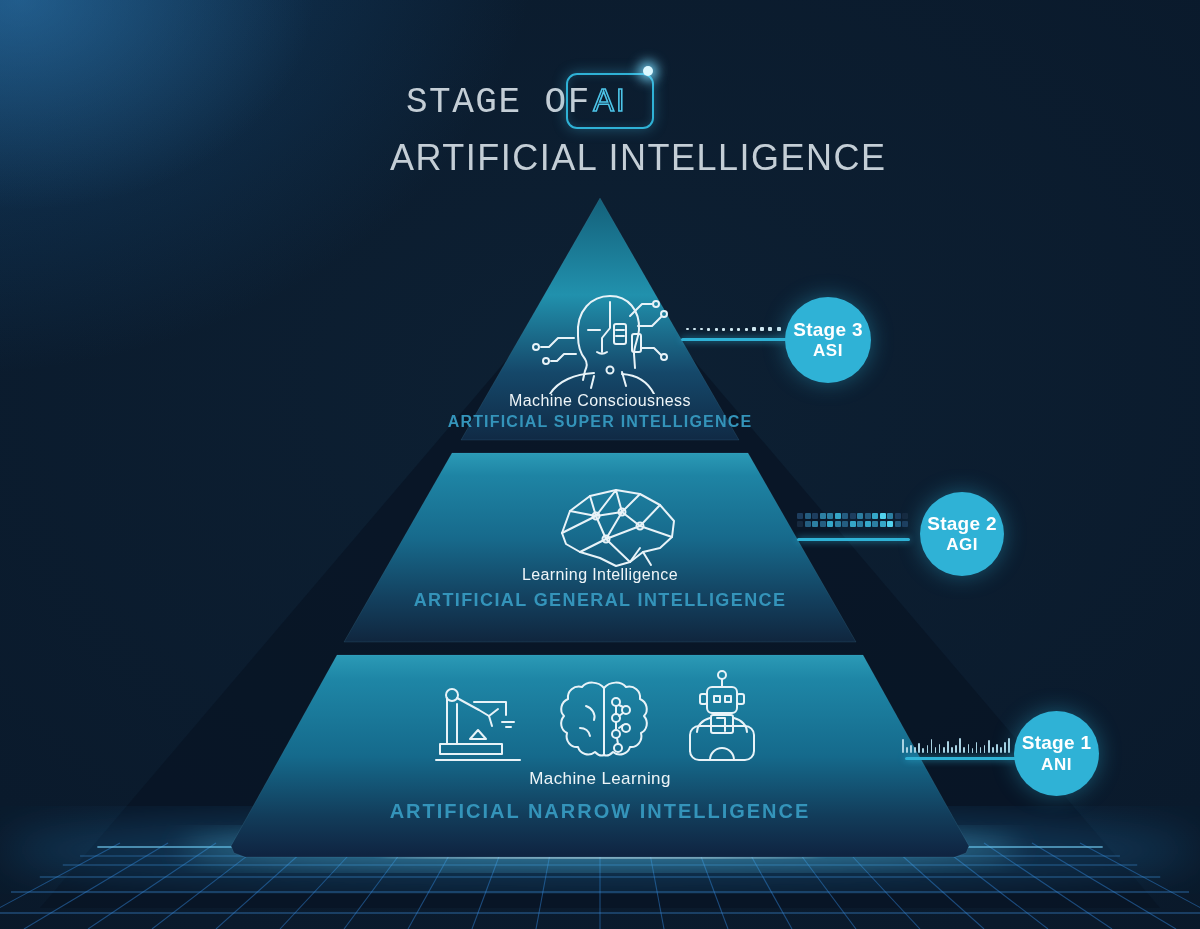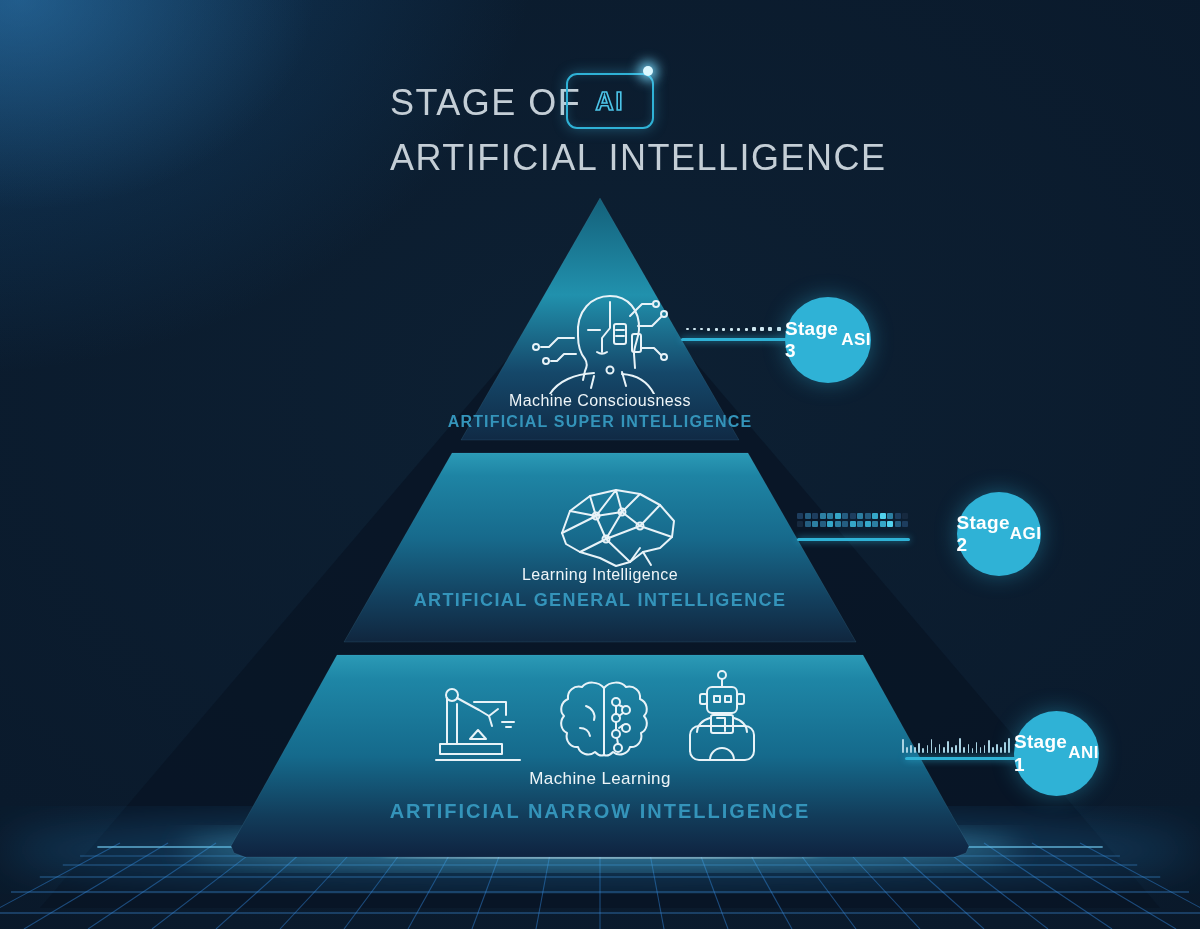--- a/index.html
+++ b/index.html
@@ -11,56 +11,56 @@
       radial-gradient(ellipse 1000px 760px at -60px -80px, rgba(26,98,158,.55), rgba(26,98,158,0) 60%),
       radial-gradient(ellipse 1500px 1100px at 50% 42%, #0d2033 0%, #0a1a2c 55%, #071220 100%);
   }
   .abs{position:absolute;}
   svg{display:block;}
 
   
   .title-prefix,.title-subtitle{
     color:var(--title,#c4ced6);font-size:36px;letter-spacing:1.5px;font-weight:400;
   }
-  .title-prefix{left:390px;top:82px;}
+  .title-prefix{left:406px;top:82px;font-family:Liberation Mono, monospace;}
   .title-subtitle{left:390px;top:137px;}
   .ai-box{
     left:566px;top:73px;width:84px;height:52px;border:2px solid var(--accent,#2fb2d6);
     border-radius:11px;display:flex;align-items:center;justify-content:center;
     box-shadow:0 0 14px rgba(70,195,235,.35), inset 0 0 10px rgba(70,195,235,.18);
   }
   .ai-box span{
-    font-size:25px;font-weight:700;letter-spacing:2px;color:transparent;
+    font-size:31px;font-weight:400;letter-spacing:2px;color:transparent;
     -webkit-text-stroke:1.6px #4cc4e8;
   }
   .ai-dot{
     left:643px;top:66px;width:10px;height:10px;border-radius:50%;background:#dcf8ff;
     box-shadow:0 0 12px 5px rgba(120,220,255,.85);
   }
 
   
   .tier-label{left:300px;width:600px;text-align:center;color:var(--label,#eef5f8);}
   .tier-sublabel{left:300px;width:600px;text-align:center;color:var(--sublabel,#3494ba);font-weight:700;}
   #t1-label{top:392px;font-size:16px;letter-spacing:.4px;}
   #t1-sub{top:413px;font-size:16px;letter-spacing:1.2px;}
   #t2-label{top:566px;font-size:16px;letter-spacing:.4px;}
   #t2-sub{top:590px;font-size:18px;letter-spacing:1.4px;}
   #t3-label{top:769px;font-size:17px;letter-spacing:.4px;}
   #t3-sub{top:800px;font-size:20px;letter-spacing:2px;}
 
   
   .badge{
     border-radius:50%;background:var(--badge,#2fb2d6);color:#fff;
-    display:flex;flex-direction:row;align-items:center;justify-content:center;
+    display:flex;flex-direction:column;align-items:center;justify-content:center;
     box-shadow:0 0 22px rgba(47,178,214,.4);line-height:1.18;
   }
   .badge .stage{font-size:19px;font-weight:700;letter-spacing:.3px;}
   .badge .abbr{font-size:17px;font-weight:700;letter-spacing:.5px;}
   #badge-3{left:785px;top:297px;width:86px;height:86px;}
-  #badge-2{left:957px;top:492px;width:84px;height:84px;}
+  #badge-2{left:920px;top:492px;width:84px;height:84px;}
   #badge-1{left:1014px;top:711px;width:85px;height:85px;}
 
   
   .conn-line{height:3px;border-radius:2px;background:var(--accent,#2fb2d6);
     box-shadow:0 0 7px rgba(47,178,214,.8);}
   #line-3{left:681px;top:338px;width:106px;}
   #line-2{left:797px;top:538px;width:113px;}
   #line-1{left:905px;top:757px;width:111px;}
   #dots-3{left:686px;top:326px;height:6px;display:flex;align-items:center;gap:4.5px;}
   #dots-3 i{display:block;border-radius:1px;background:#cfe6ef;}

